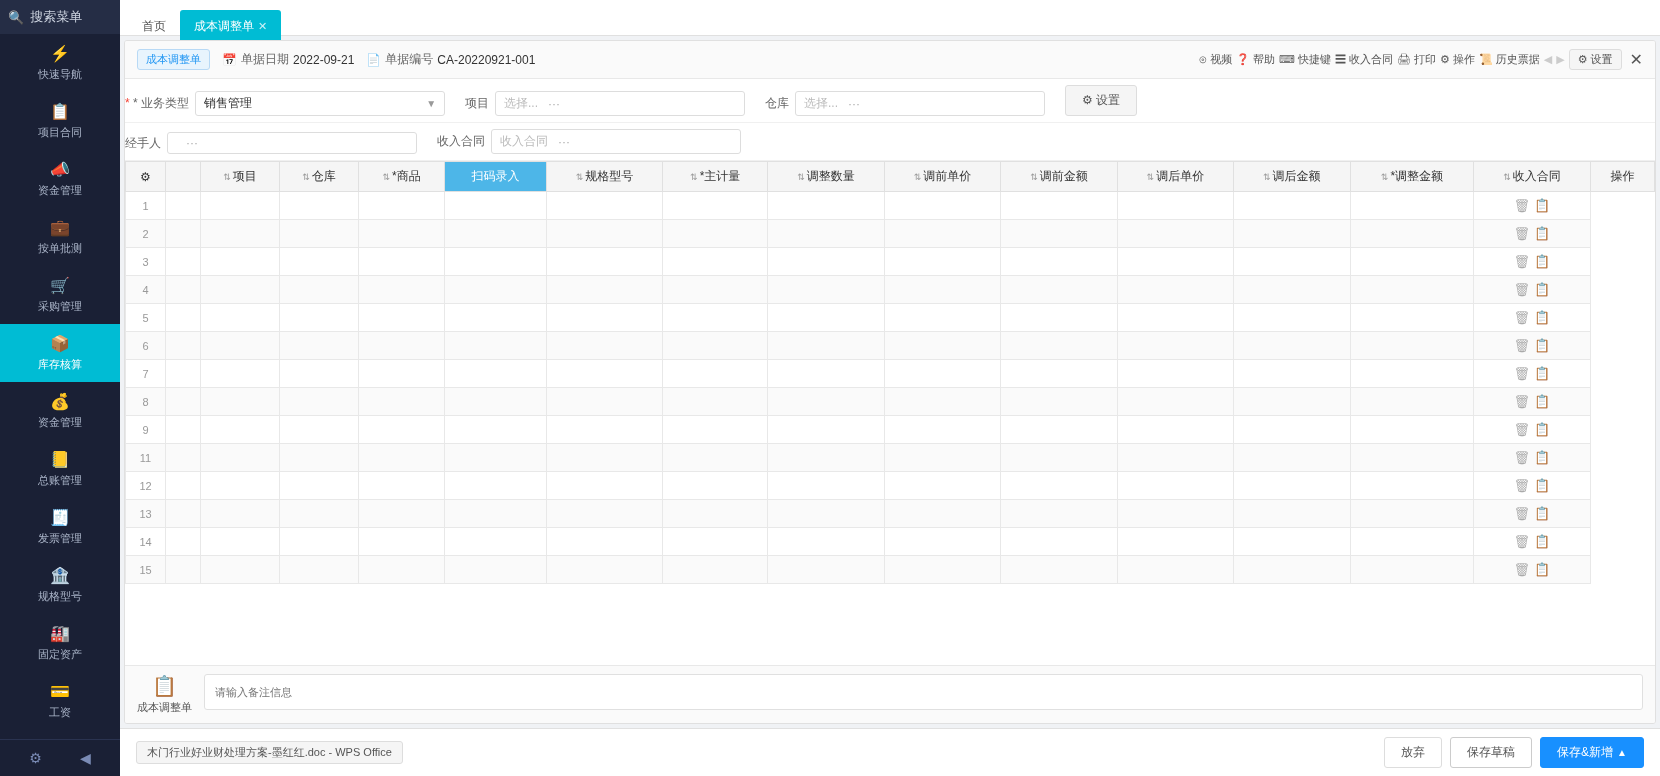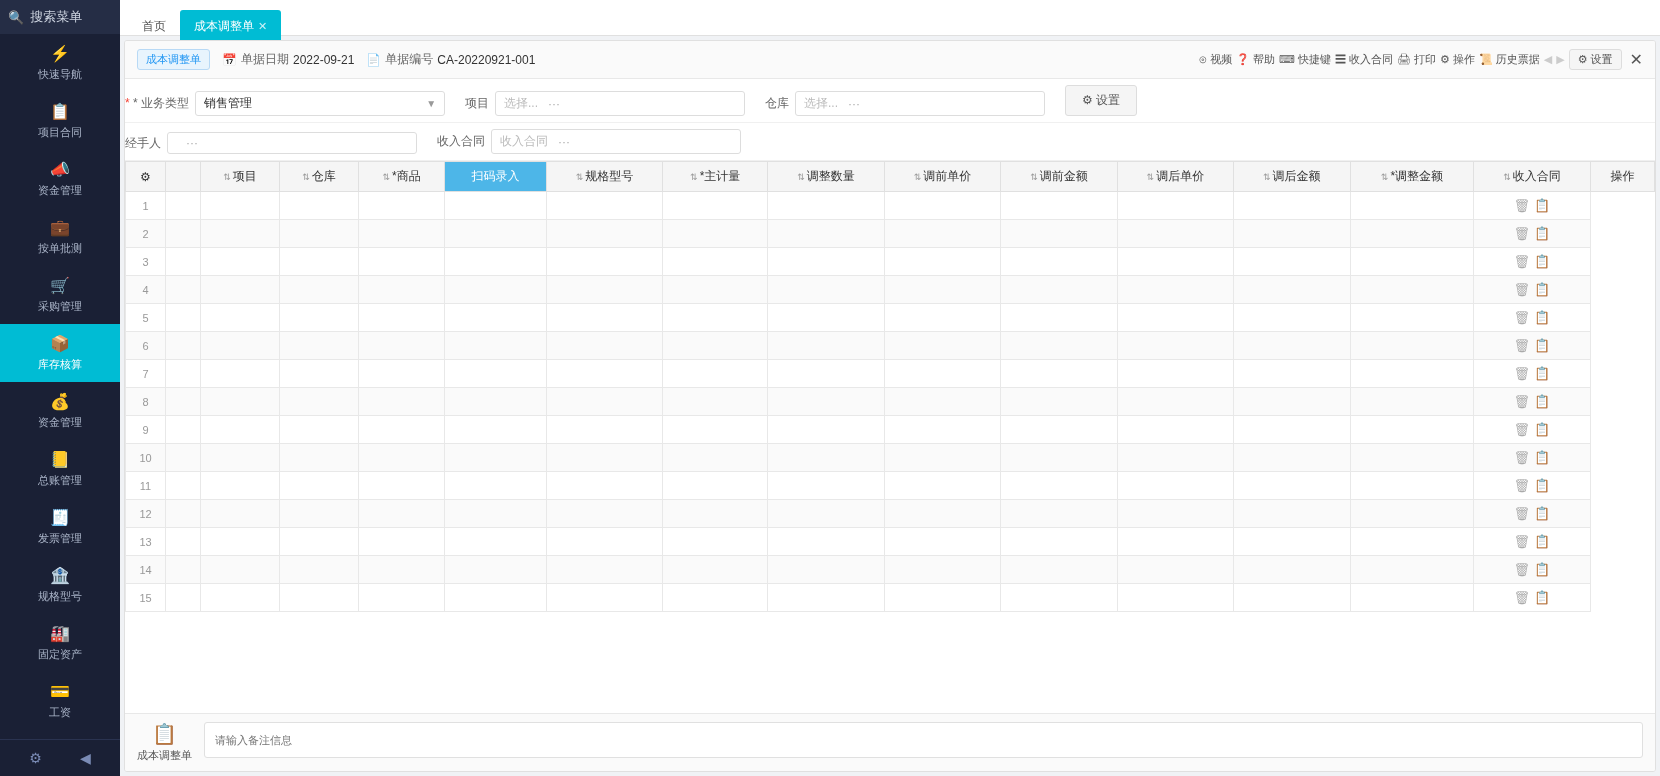--- a/index.html
+++ b/index.html
@@ -703,42 +703,20 @@
               <td></td>
               <td></td>
               <td>
                 <div class="action-cell">
                   <span class="action-icon">🗑</span>
                   <span class="action-icon">📋</span>
                 </div>
               </td>
             </tr>
             <tr>
-              <td class="row-num">10</td>
-              <td></td>
-              <td></td>
-              <td></td>
-              <td></td>
-              <td></td>
-              <td></td>
-              <td></td>
-              <td></td>
-              <td></td>
-              <td></td>
-              <td></td>
-              <td></td>
-              <td></td>
-              <td>
-                <div class="action-cell">
-                  <span class="action-icon">🗑</span>
-                  <span class="action-icon">📋</span>
-                </div>
-              </td>
-            </tr>
-            <tr>
               <td class="row-num">11</td>
               <td></td>
               <td></td>
               <td></td>
               <td></td>
               <td></td>
               <td></td>
               <td></td>
               <td></td>
               <td></td>
@@ -848,14 +826,27 @@
     <div class="remarks-area">
       <div class="remarks-icon-area">
         <span class="remarks-icon">📋</span>
         <span>成本调整单</span>
       </div>
       <input class="remarks-input" type="text" placeholder="请输入备注信息" style="">
     </div>
 
   </div>
 
+  <div class="footer">
+    <div class="footer-taskbar">
+      <span class="taskbar-item">木门行业好业财处理方案-墨红红.doc - WPS Office</span>
+    </div>
+    <div class="footer-buttons">
+      <button class="btn btn-default">放弃</button>
+      <button class="btn btn-secondary">保存草稿</button>
+      <button class="btn btn-primary">
+        <span>保存&amp;新增</span>
+        <span class="arrow">▲</span>
+      </button>
+    </div>
+  </div>
 
 </div>
 
 </body></html>

